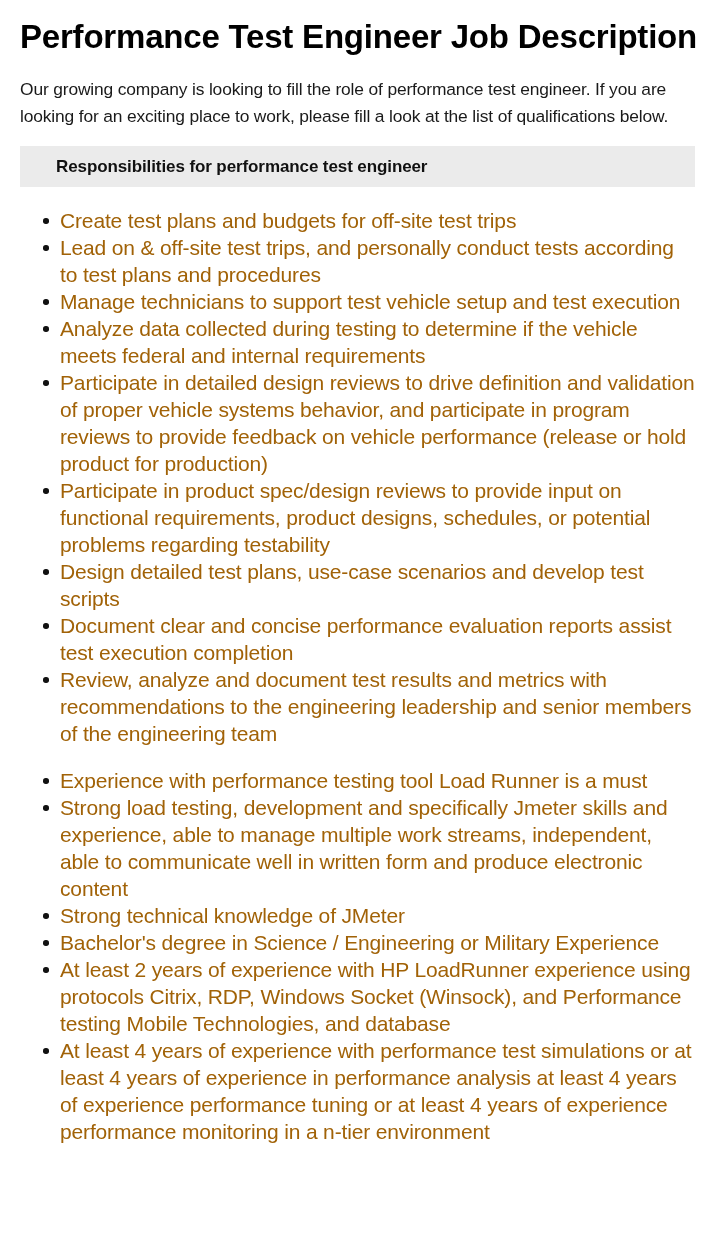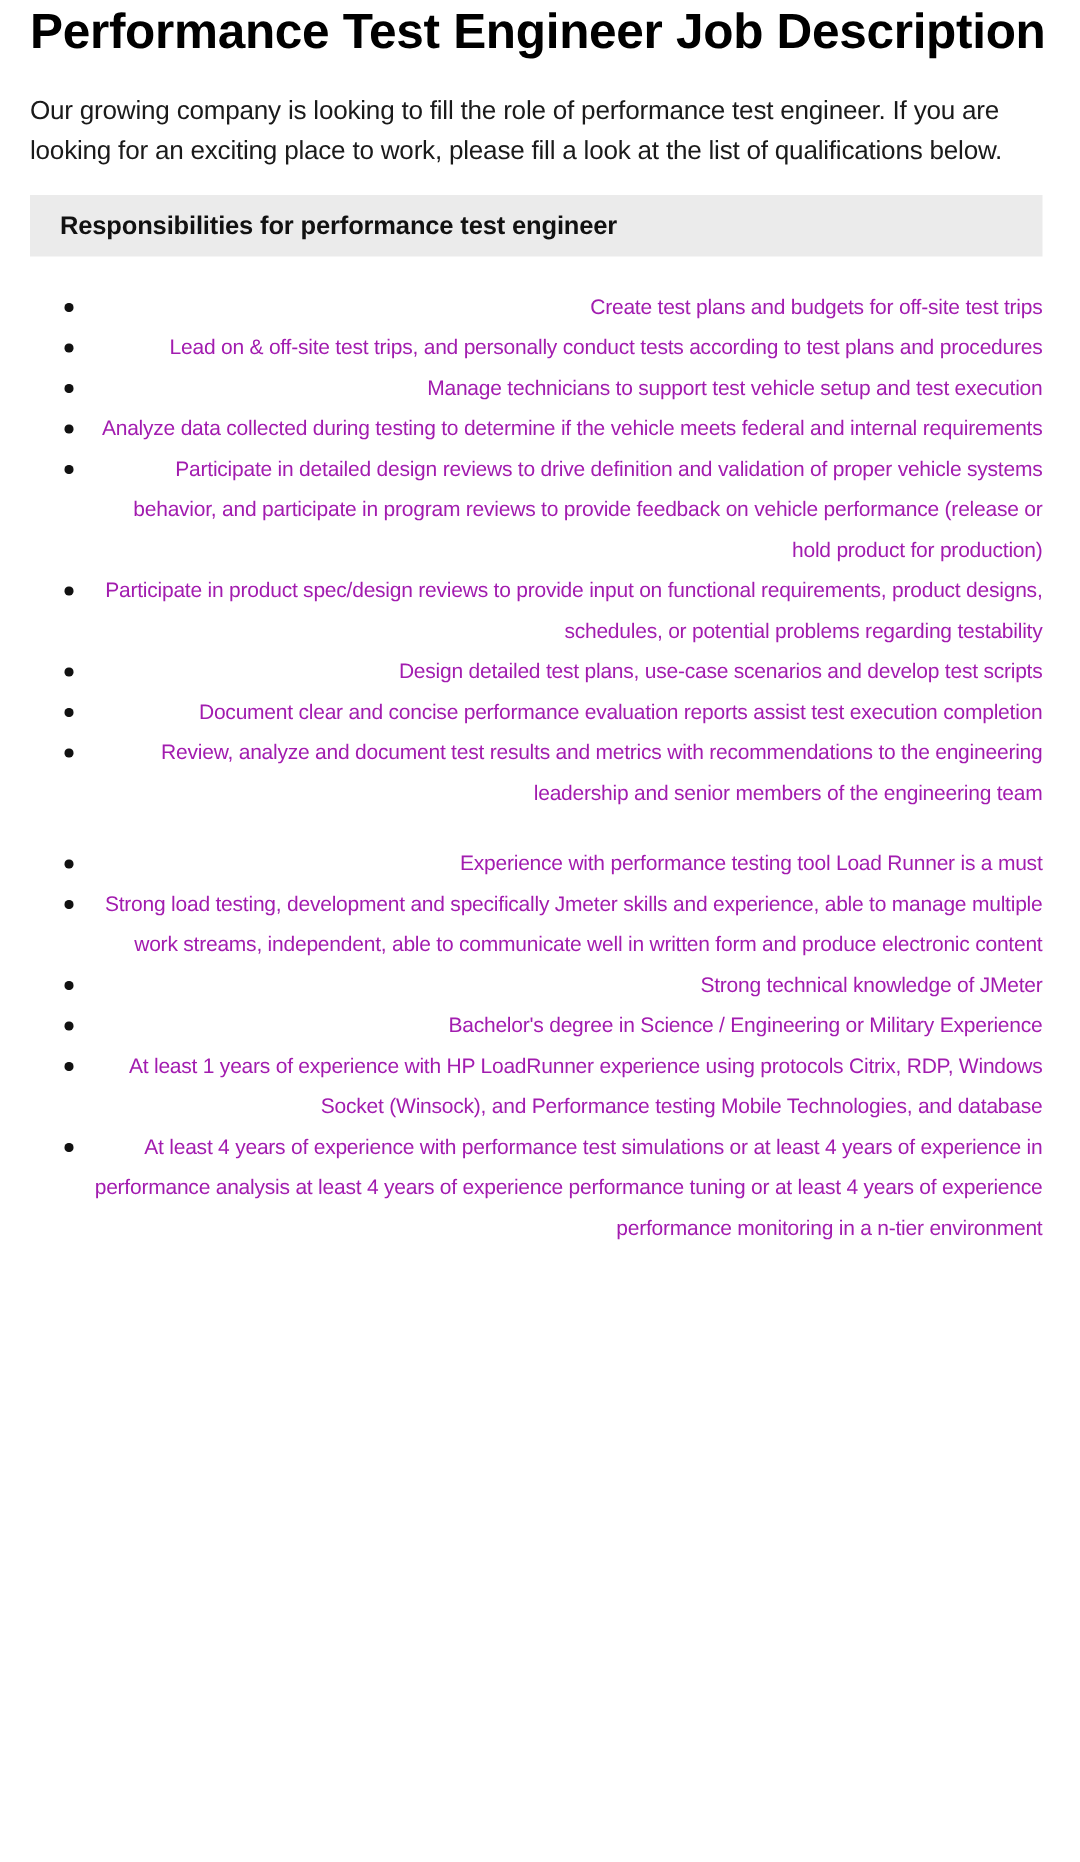--- a/index.html
+++ b/index.html
@@ -12,60 +12,59 @@
       height: 1241px;
       overflow: hidden;
       font-family: "Liberation Sans", "DejaVu Sans", sans-serif;
       color: #111111;
     }
     .page {
       padding: 0 25px 0 20px;
     }
     h1.title {
       margin: 0;
-      padding-top: 0;
+      padding-top: 16px;
       font-size: 33px;
       line-height: 42px;
       font-weight: bold;
       text-align: center;
       color: #000000;
       letter-spacing: -0.2px;
       white-space: nowrap;
     }
     p.intro {
       margin: 18px 0 0 0;
       font-size: 17.4px;
       line-height: 27px;
       color: #1a1a1a;
       letter-spacing: -0.15px;
     }
     .section-header {
       margin-top: 16px;
       background: #ebebeb;
       height: 41px;
-      padding: 0 20px;
+      padding: 0 36px;
       display: flex;
       align-items: center;
       font-size: 17px;
       font-weight: bold;
       color: #111111;
       letter-spacing: -0.1px;
     }
     ul.items {
       margin: 20px 0 0 0;
       padding: 0 0 0 40px;
       list-style: none;
     }
     ul.items li {
       position: relative;
-      font-size: 14px;
+      font-size: 21px;
       line-height: 27px;
-      color: #a21caf;
+      color: #a16207;
       letter-spacing: -0.15px;
-      text-align: right;
     }
     ul.items li::before {
       content: "";
       position: absolute;
       left: -17px;
       top: 11px;
       width: 5.5px;
       height: 5.5px;
       border-radius: 50%;
       background: #111111;
@@ -95,17 +94,17 @@
       <li>Review, analyze and document test results and metrics with recommendations to the engineering leadership and senior members of the engineering team</li>
     </ul>
   </div>
 
   <div class="section section-qual">
     <ul class="items">
       <li>Experience with performance testing tool Load Runner is a must</li>
       <li>Strong load testing, development and specifically Jmeter skills and experience, able to manage multiple work streams, independent, able to communicate well in written form and produce electronic content</li>
       <li>Strong technical knowledge of JMeter</li>
       <li>Bachelor's degree in Science / Engineering or Military Experience</li>
-      <li>At least 1 years of experience with HP LoadRunner experience using protocols Citrix, RDP, Windows Socket (Winsock), and Performance testing Mobile Technologies, and database</li>
+      <li>At least 2 years of experience with HP LoadRunner experience using protocols Citrix, RDP, Windows Socket (Winsock), and Performance testing Mobile Technologies, and database</li>
       <li>At least 4 years of experience with performance test simulations or at least 4 years of experience in performance analysis at least 4 years of experience performance tuning or at least 4 years of experience performance monitoring in a n-tier environment</li>
     </ul>
   </div>
 </div>
 
 </body></html>

